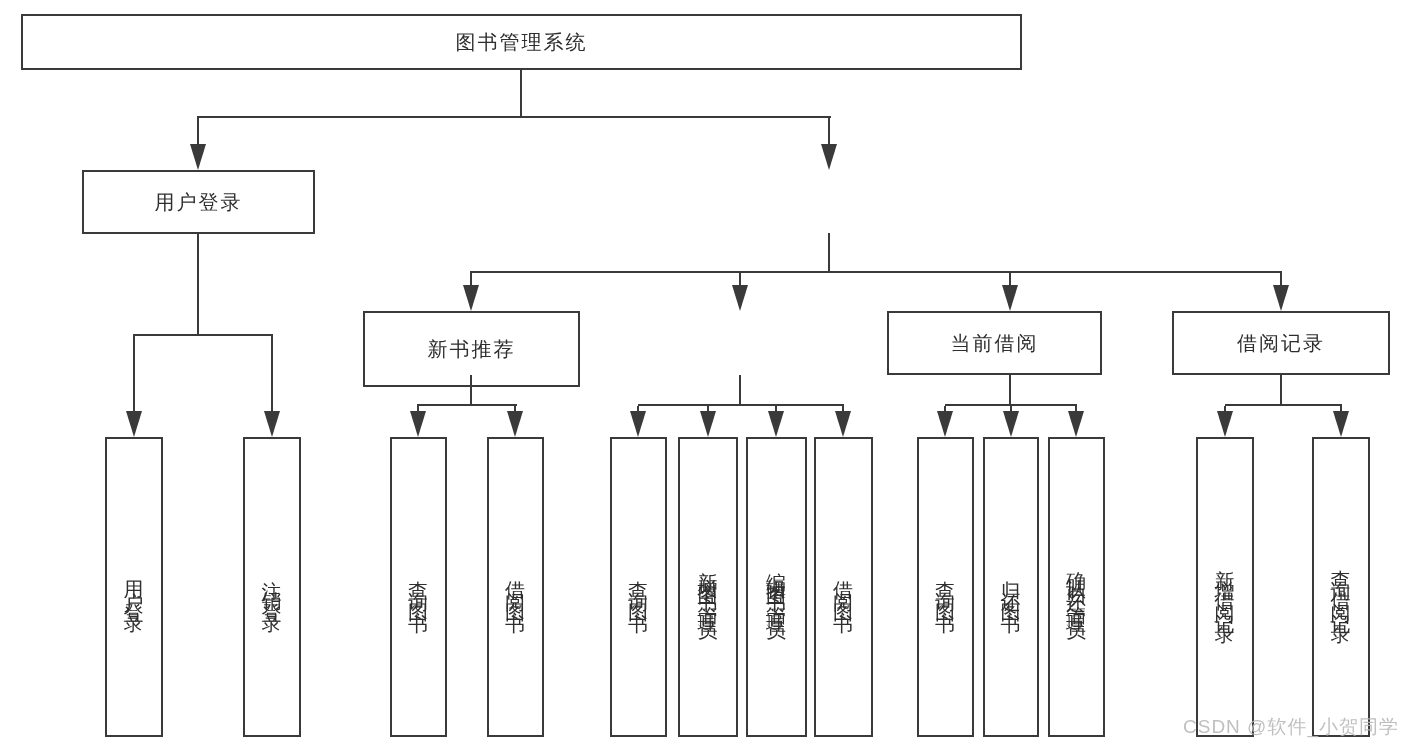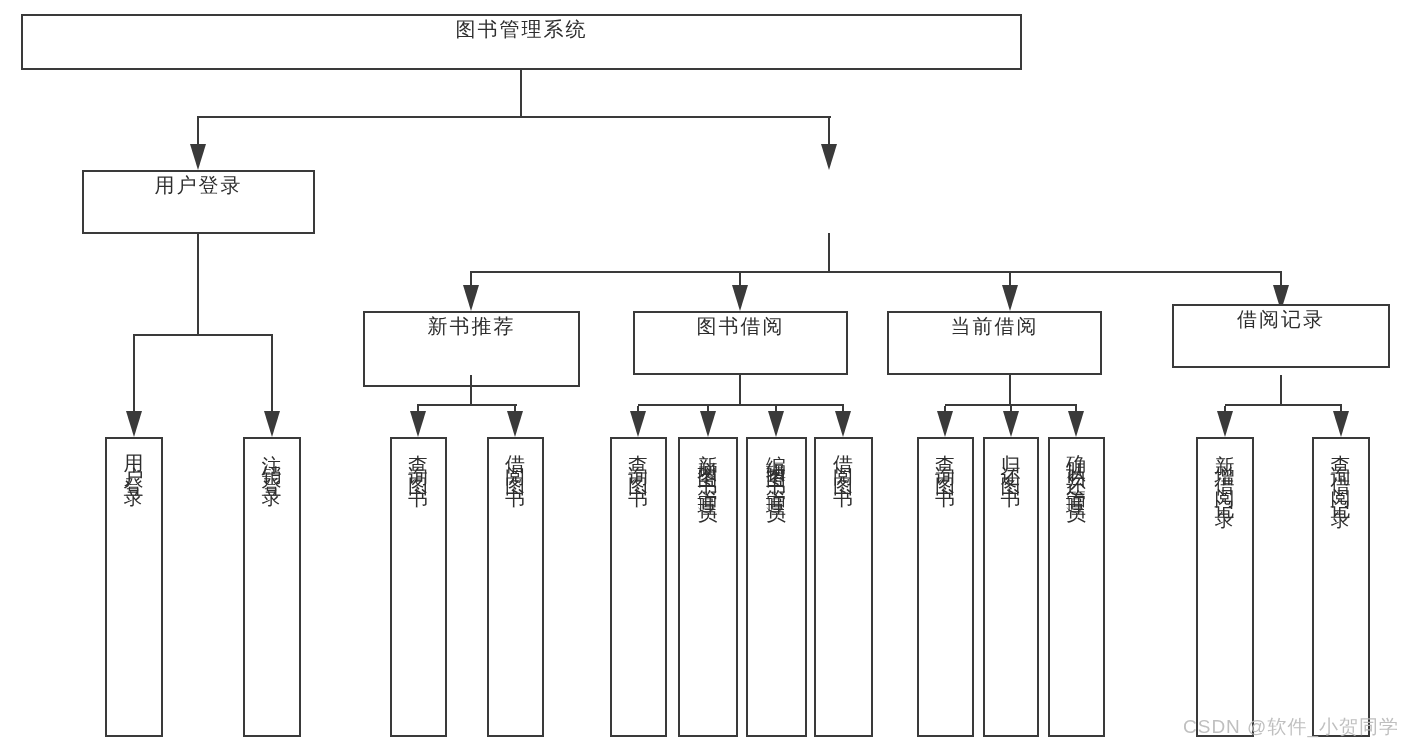--- a/index.html
+++ b/index.html
@@ -15,21 +15,21 @@
     background:var(--bg);
     overflow:hidden;
     font-family:"Liberation Sans","DejaVu Sans",sans-serif;
     color:var(--text);
   }
   .box{
     position:absolute;
     box-sizing:border-box;
     border:2px solid var(--line);
     background:var(--bg);
-    display:flex;align-items:flex-start;justify-content:center;
+    display:flex;align-items:center;justify-content:center;
   }
   .hlabel{
     font-size:20px;
     letter-spacing:2px;
     color:var(--text);
     white-space:nowrap;
   }
   .vlabel{
     writing-mode:vertical-rl;
     text-orientation:mixed;
@@ -91,27 +91,24 @@
   <div class="ln" style="left:739px;top:273px;width:2px;height:14px"></div>
   <div class="arr" style="left:732px;top:285px"></div>
   <div class="ln" style="left:1009px;top:273px;width:2px;height:14px"></div>
   <div class="arr" style="left:1002px;top:285px"></div>
   <div class="ln" style="left:1280px;top:273px;width:2px;height:14px"></div>
   <div class="arr" style="left:1273px;top:285px"></div>
 
   <div class="box" style="left:363px;top:311px;width:217px;height:76px">
     <span class="hlabel">新书推荐</span>
   </div>
-  <div class="box" style="left:633px;top:311px;width:215px;height:64px">
-    <span class="hlabel">图书借阅</span>
-  </div>
   <div class="box" style="left:887px;top:311px;width:215px;height:64px">
     <span class="hlabel">当前借阅</span>
   </div>
-  <div class="box" style="left:1172px;top:304px;width:218px;height:64px">
+  <div class="box" style="left:1172px;top:311px;width:218px;height:64px">
     <span class="hlabel">借阅记录</span>
   </div>
 
   <div class="ln" style="left:470px;top:375px;width:2px;height:30px"></div>
   <div class="ln" style="left:417px;top:404px;width:100px;height:2px"></div>
   <div class="ln" style="left:417px;top:406px;width:2px;height:7px"></div>
   <div class="arr" style="left:410px;top:411px"></div>
   <div class="ln" style="left:514px;top:406px;width:2px;height:7px"></div>
   <div class="arr" style="left:507px;top:411px"></div>
 

